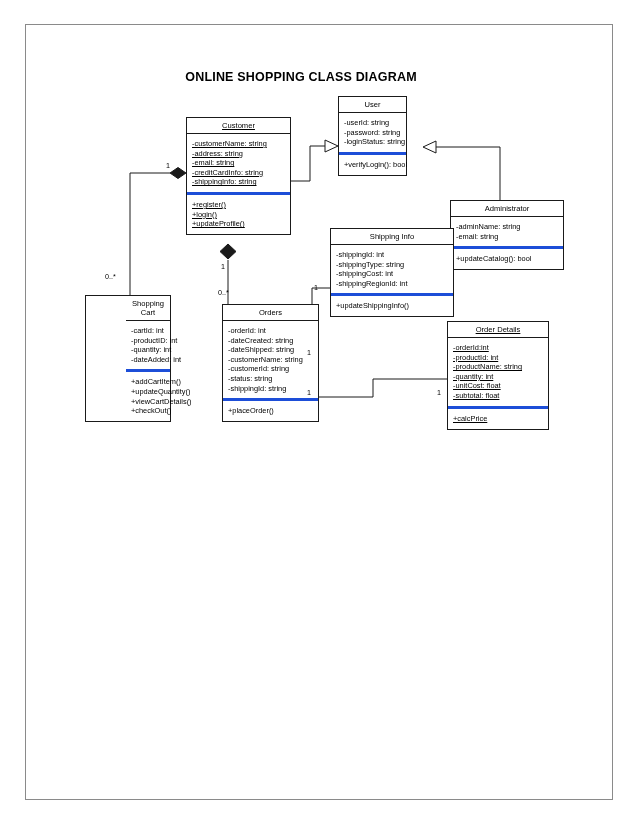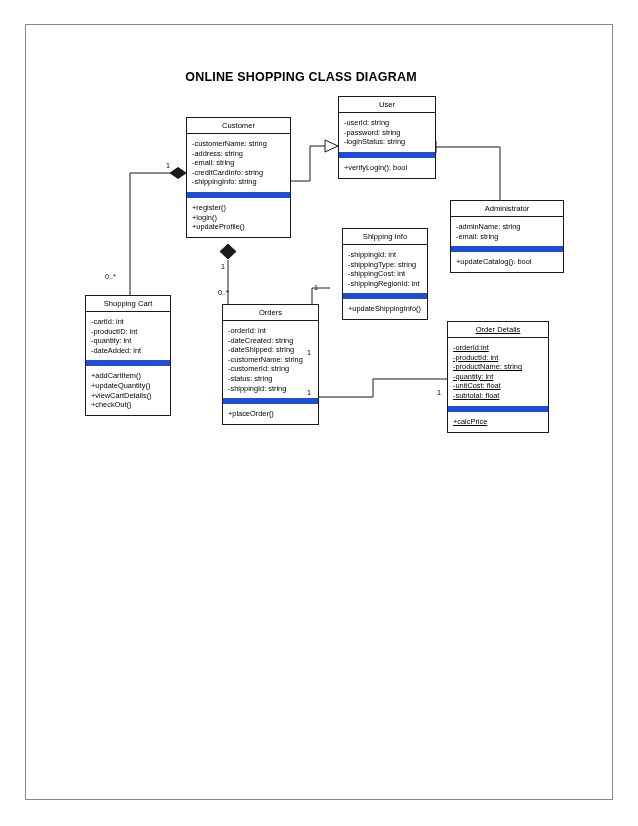--- a/index.html
+++ b/index.html
@@ -53,21 +53,21 @@
   }
   .uml-name {
     text-align: center;
     padding: 3px 2px 3px 2px;
     border-bottom: 1px solid #1a1a1a;
     font-size: 7.6px;
     line-height: 9px;
   }
   .uml-attrs {
     padding: 5px 4px 5px 5px;
-    border-bottom: 6px solid #1d4ed8;
+    border-bottom: 3px solid #1d4ed8;
     min-height: 10px;
   }
   .uml-ops {
     padding: 5px 4px 5px 5px;
     min-height: 10px;
   }
   .uml-attrs div, .uml-ops div {
     line-height: 9.6px;
     white-space: nowrap;
   }
@@ -124,37 +124,37 @@
 
 <div class="mult" style="left:166px; top:161px;">1</div>
 <div class="mult" style="left:105px; top:272px;">0..*</div>
 <div class="mult" style="left:221px; top:262px;">1</div>
 <div class="mult" style="left:218px; top:288px;">0..*</div>
 <div class="mult" style="left:307px; top:348px;">1</div>
 <div class="mult" style="left:314px; top:283px;">1</div>
 <div class="mult" style="left:307px; top:388px;">1</div>
 <div class="mult" style="left:437px; top:388px;">1</div>
 
-<div class="uml-class" style="left:186px; top:117px; width:105px;">
+<div class="uml-class" style="left:186px; top:117px; width:105px;text-decoration:underline;">
   <div class="uml-name">Customer</div>
   <div class="uml-attrs">
     <div>-customerName: string</div>
     <div>-address: string</div>
     <div>-email: string</div>
     <div>-creditCardInfo: string</div>
     <div>-shippingInfo: string</div>
   </div>
   <div class="uml-ops">
     <div>+register()</div>
     <div>+login()</div>
     <div>+updateProfile()</div>
   </div>
 </div>
 
-<div class="uml-class" style="left:338px; top:96px; width:98px;">
+<div class="uml-class" style="left:338px; top:96px; width:69px;">
   <div class="uml-name">User</div>
   <div class="uml-attrs">
     <div>-userId: string</div>
     <div>-password: string</div>
     <div>-loginStatus: string</div>
   </div>
   <div class="uml-ops">
     <div>+verifyLogin(): bool</div>
   </div>
 </div>
@@ -163,21 +163,21 @@
   <div class="uml-name">Administrator</div>
   <div class="uml-attrs">
     <div>-adminName: string</div>
     <div>-email: string</div>
   </div>
   <div class="uml-ops">
     <div>+updateCatalog(): bool</div>
   </div>
 </div>
 
-<div class="uml-class" style="left:85px; top:295px; width:86px;">
+<div class="uml-class" style="left:85px; top:295px; width:86px;padding-left:40px;">
   <div class="uml-name">Shopping Cart</div>
   <div class="uml-attrs">
     <div>-cartId: int</div>
     <div>-productID: int</div>
     <div>-quantity: int</div>
     <div>-dateAdded: int</div>
   </div>
   <div class="uml-ops">
     <div>+addCartItem()</div>
     <div>+updateQuantity()</div>
@@ -195,21 +195,21 @@
     <div>-customerName: string</div>
     <div>-customerId: string</div>
     <div>-status: string</div>
     <div>-shippingId: string</div>
   </div>
   <div class="uml-ops">
     <div>+placeOrder()</div>
   </div>
 </div>
 
-<div class="uml-class" style="left:342px; top:228px; width:86px;">
+<div class="uml-class" style="left:330px; top:228px; width:124px;">
   <div class="uml-name">Shipping Info</div>
   <div class="uml-attrs">
     <div>-shippingId: int</div>
     <div>-shippingType: string</div>
     <div>-shippingCost: int</div>
     <div>-shippingRegionId: int</div>
   </div>
   <div class="uml-ops">
     <div>+updateShippingInfo()</div>
   </div>

